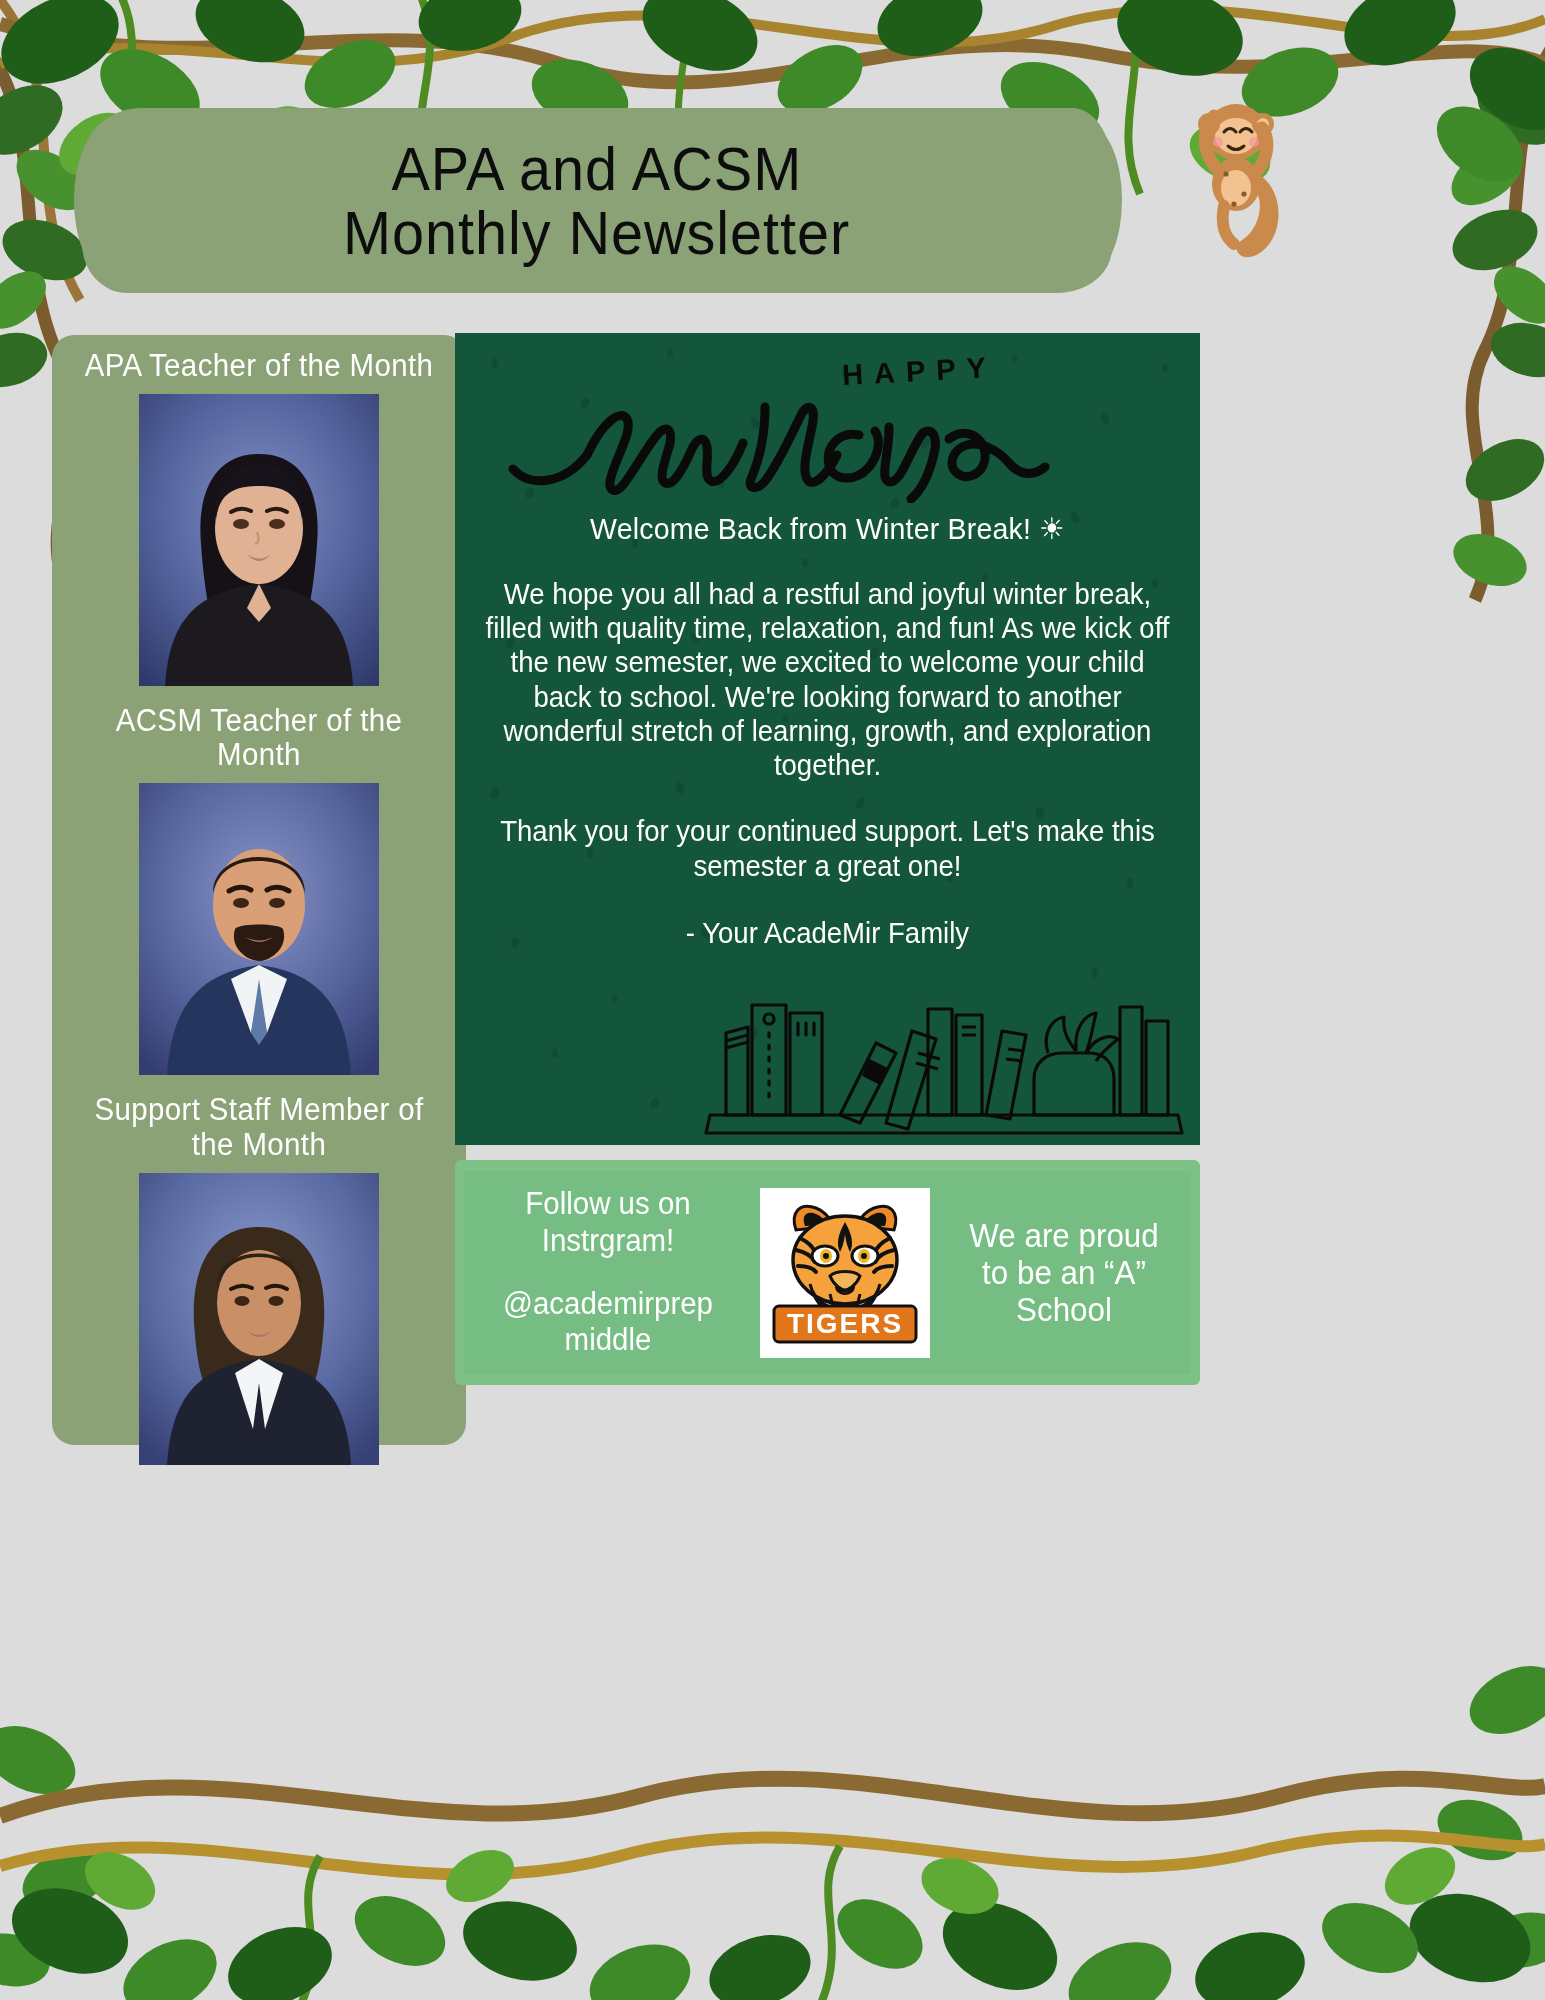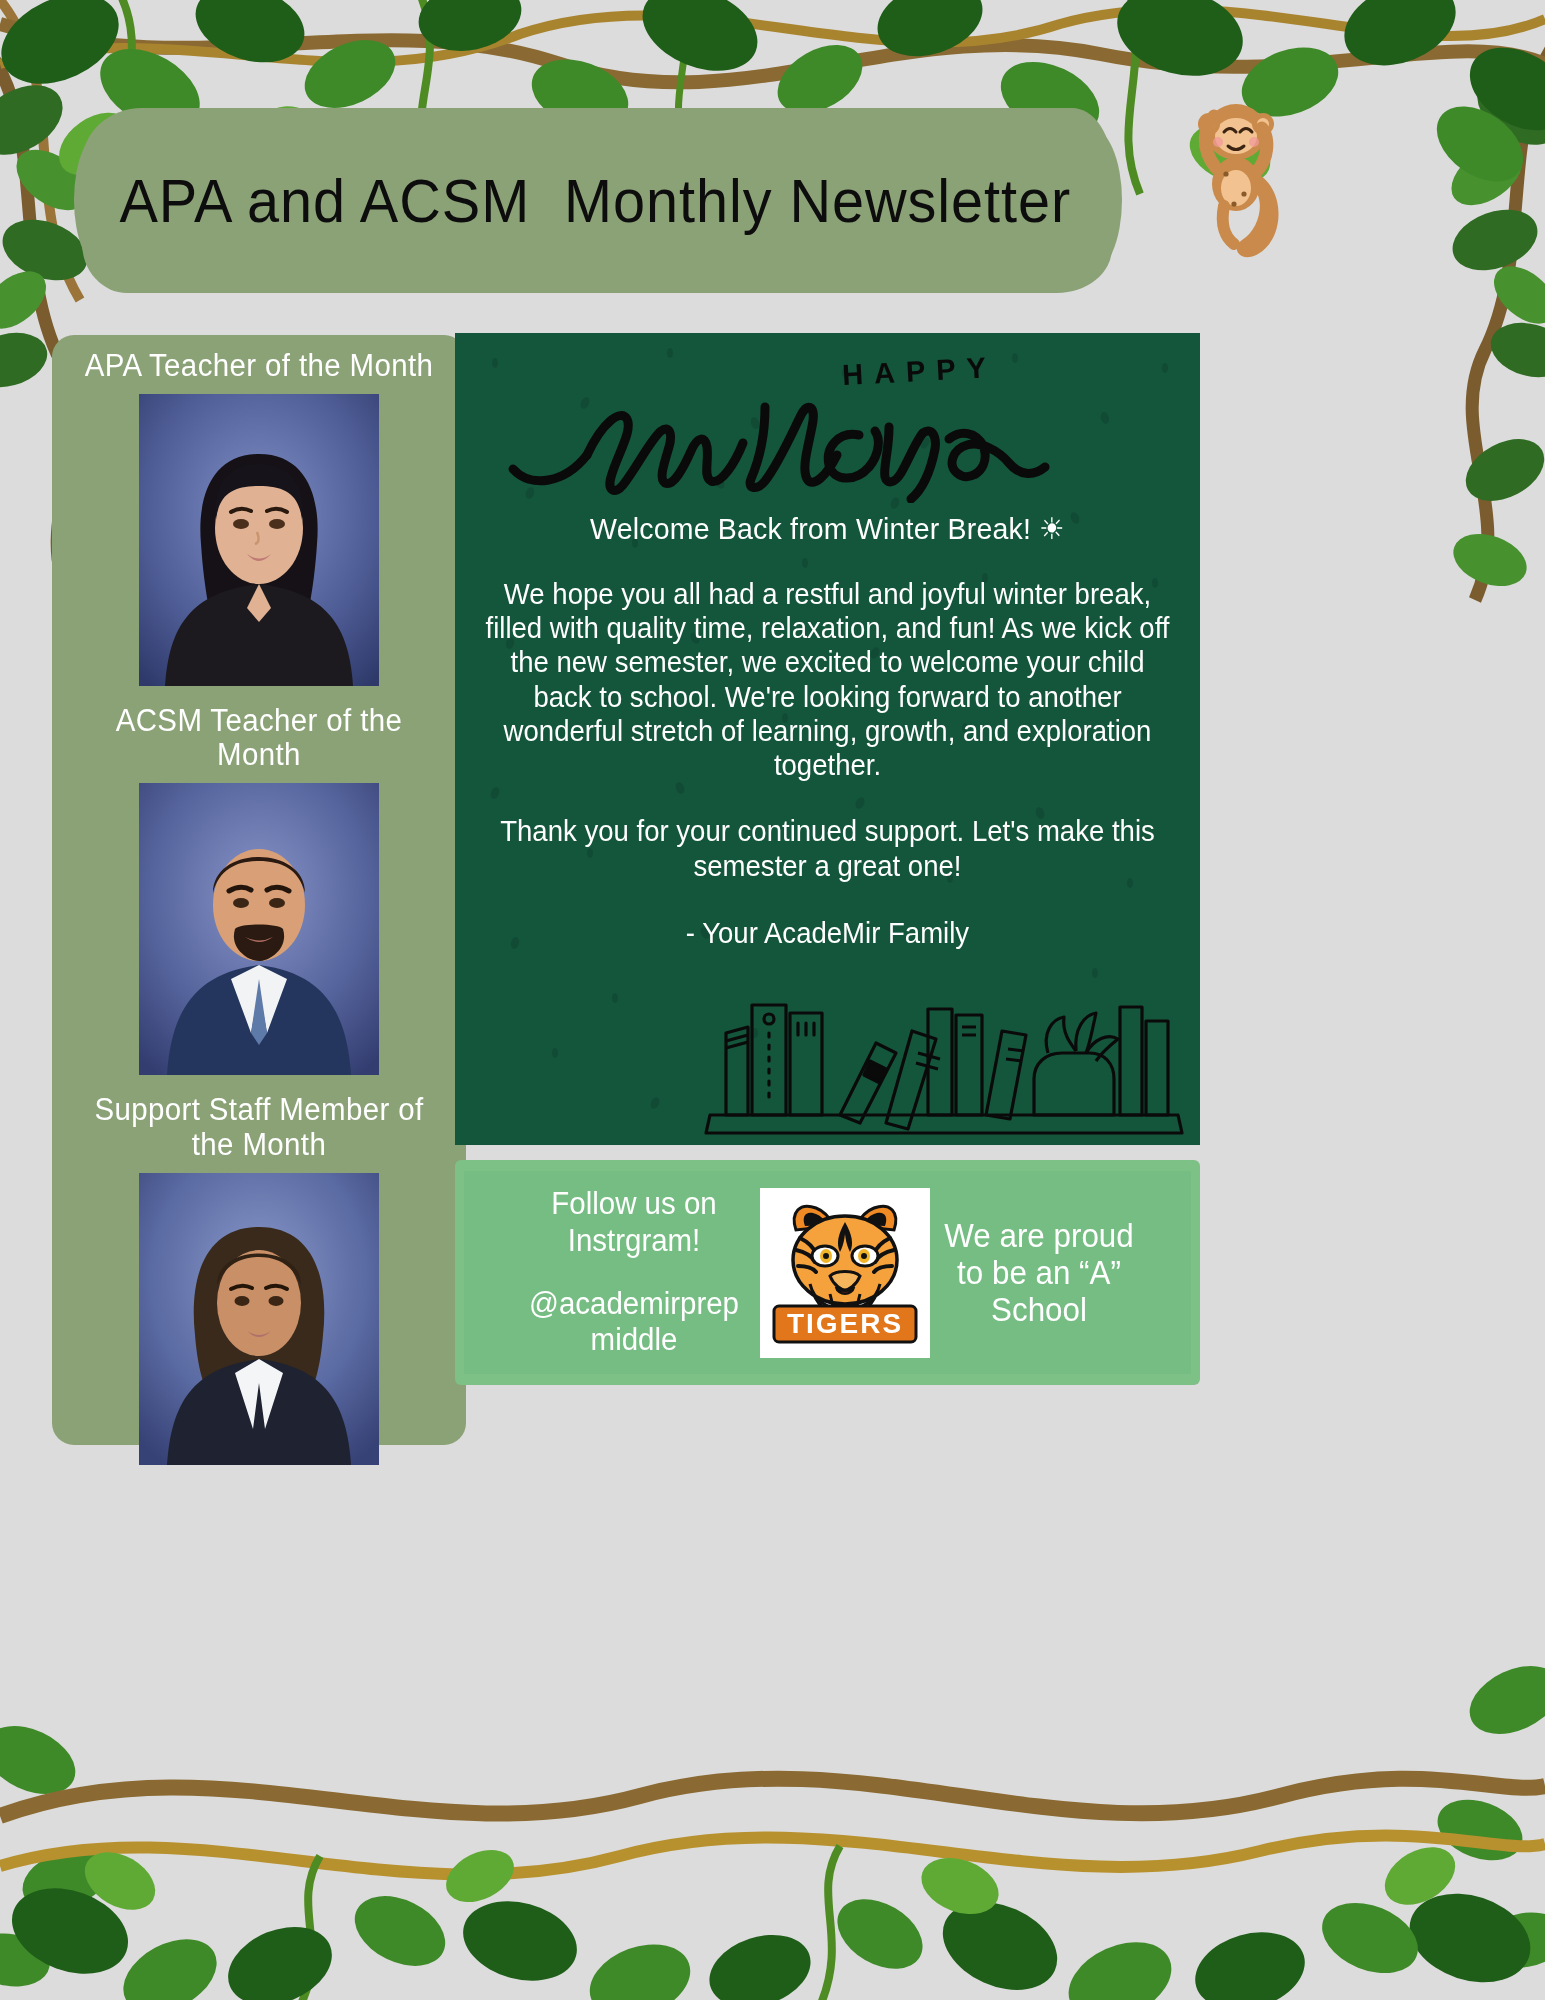--- a/index.html
+++ b/index.html
@@ -17,21 +17,21 @@
   #foliage-top    { top:-6px;  left:0;  width:1545px; height:330px; z-index:3; }
   #foliage-bottom { bottom:-6px; left:0; width:1545px; height:330px; z-index:3; }
   #foliage-left   { top:0; left:-10px; width:240px; height:2000px; z-index:2; }
   #foliage-right  { top:0; right:-10px; width:240px; height:2000px; z-index:2; }
 
   
   #title-banner {
     position:absolute; left:82px; top:108px; width:1030px; height:185px;
     background:#8ba277; z-index:6;
     border-radius: 60px 40px 55px 45px / 55px 60px 45px 50px;
-    display:flex; flex-direction:row; align-items:center; justify-content:center;
+    display:flex; flex-direction:column; align-items:center; justify-content:center;
   }
   #title-banner::before{
     content:""; position:absolute; left:-8px; top:22px; width:60px; height:140px;
     background:#8ba277; border-radius:50%;
   }
   #title-banner::after{
     content:""; position:absolute; right:-10px; top:18px; width:66px; height:148px;
     background:#8ba277; border-radius:50%;
   }
   .title-line {
@@ -78,21 +78,21 @@
 
   
   #bottom-banner {
     position:absolute; left:455px; top:1160px; width:745px; height:225px;
     background:#7dc187; z-index:5;
     border-radius:6px;
   }
   #bottom-banner-inner {
     position:absolute; left:9px; top:11px; width:727px; height:203px;
     background:#76bd83;
-    display:flex; align-items:center; justify-content:center;
+    display:flex; align-items:center; justify-content:space-between;
     padding:0 18px;
   }
   #follow-block {
     font-family:"Liberation Sans", sans-serif; color:#ffffff;
     font-size:31px; line-height:1.18; text-align:center;
     transform:scaleX(0.95); width:252px;
   }
   #handle-block { margin-top:26px; }
   #tiger-logo { width:170px; height:170px; background:#ffffff; display:block; }
   #a-school {

